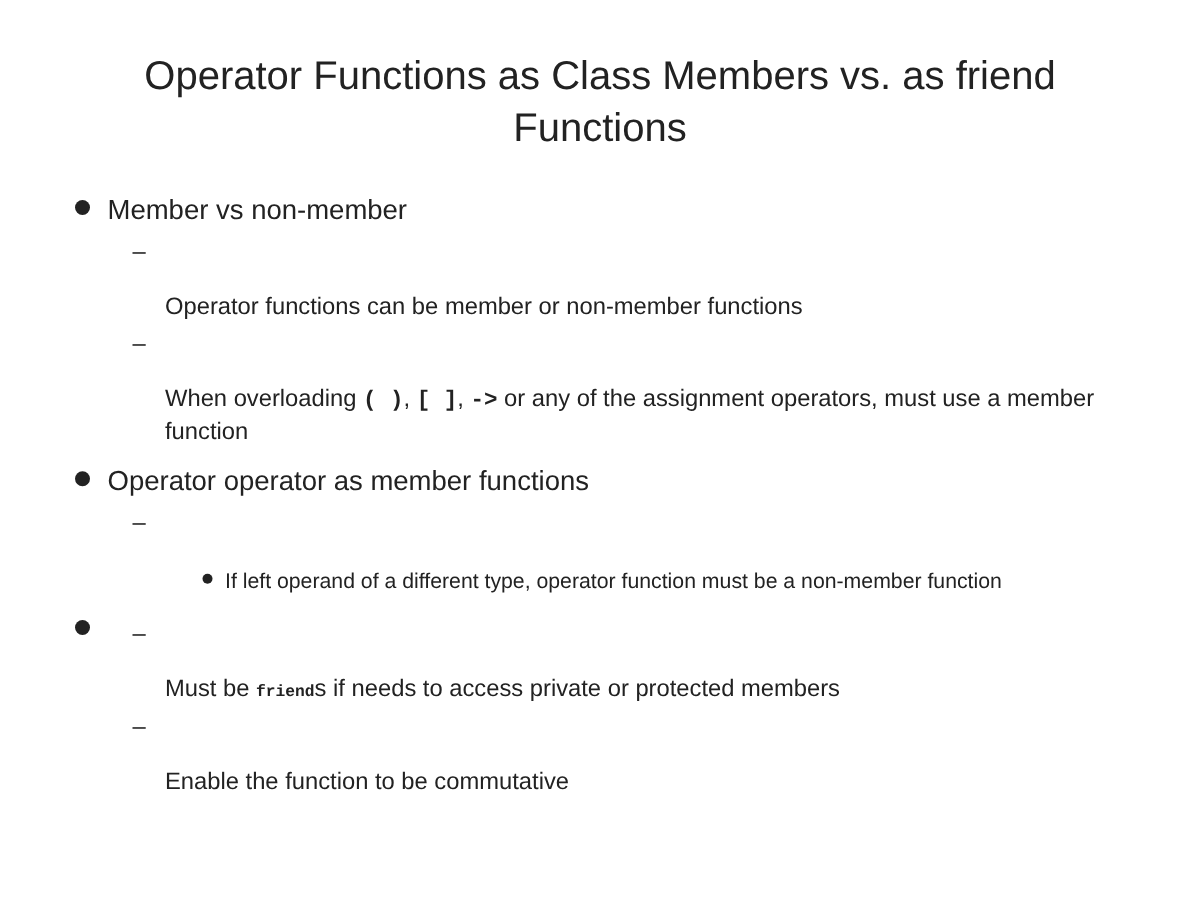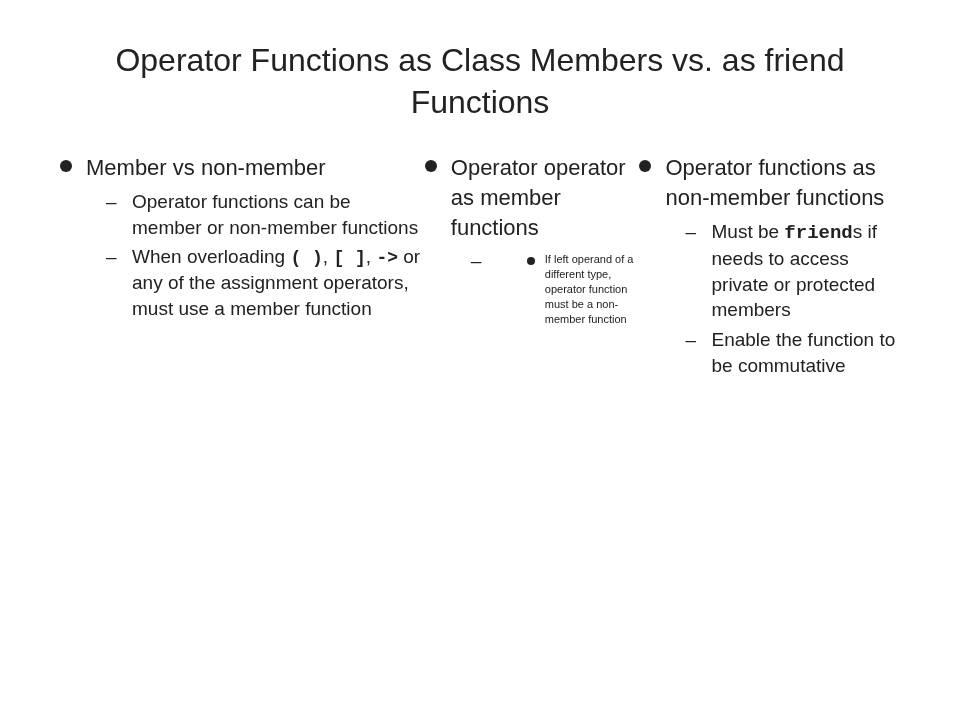--- a/index.html
+++ b/index.html
@@ -29,21 +29,21 @@
       font-size: 32px;
       font-weight: 400;
       text-align: center;
       margin-bottom: 30px;
       line-height: 1.3;
       color: #222;
     }
 
     .content {
       display: flex;
-      flex-direction: row;
+      flex-direction: column;
       gap: 0px;
     }
 
     
     .bullet-l1 {
       display: flex;
       align-items: flex-start;
       margin-bottom: 12px;
       font-size: 22px;
       line-height: 1.35;
@@ -82,34 +82,35 @@
     .bullet-l2-marker {
       flex-shrink: 0;
       width: 20px;
       margin-right: 6px;
       margin-top: 0px;
       font-size: 19px;
     }
 
     .bullet-l2-text {
       flex: 1;
+      margin-top: 44px;
     }
 
     
     .sub-sub-list {
       margin-top: 4px;
       display: flex;
       flex-direction: column;
       gap: 2px;
     }
 
     .bullet-l3 {
       display: flex;
       align-items: flex-start;
-      font-size: 11px;
+      font-size: 17px;
       line-height: 1.35;
       margin-left: 30px;
     }
 
     .bullet-l3-marker {
       flex-shrink: 0;
       width: 8px;
       height: 8px;
       border-radius: 50%;
       background: #222;
@@ -123,21 +124,21 @@
 
     code {
       font-family: 'Courier New', Courier, monospace;
       font-size: 18px;
       font-weight: 600;
     }
 
     .friend-code {
       font-family: 'Courier New', Courier, monospace;
       font-weight: 700;
-      font-size: 19px;
+      font-size: 13px;
     }
   </style>
 </head>
 <body>
 
 <div class="slide">
   <h1 class="title">Operator Functions as Class Members vs. as friend Functions</h1>
 
   <div class="content">
 
@@ -174,21 +175,20 @@
               </div>
             </div>
           </div>
         </div>
       </div>
     </div>
 
     <div class="bullet-l1">
       <div class="bullet-l1-marker"></div>
       <div class="bullet-l1-text">
-        <span>Operator functions as non-member functions</span>
         <div class="sub-list">
           <div class="bullet-l2">
             <span class="bullet-l2-marker">–</span>
             <span class="bullet-l2-text">Must be <span class="friend-code">friend</span>s if needs to access private or protected members</span>
           </div>
           <div class="bullet-l2">
             <span class="bullet-l2-marker">–</span>
             <span class="bullet-l2-text">Enable the function to be commutative</span>
           </div>
         </div>

